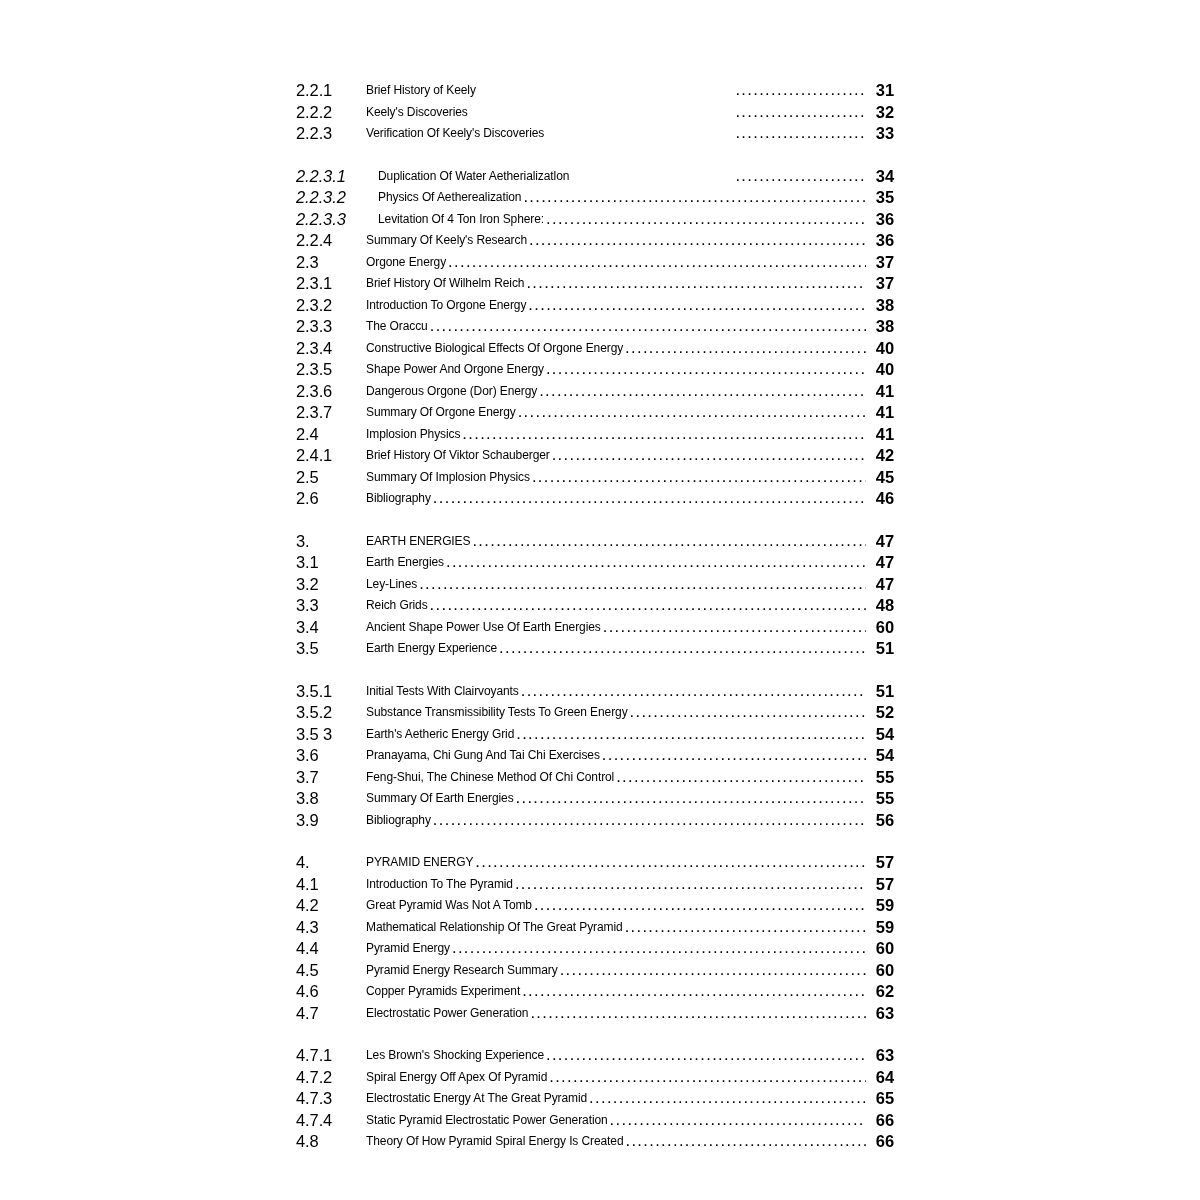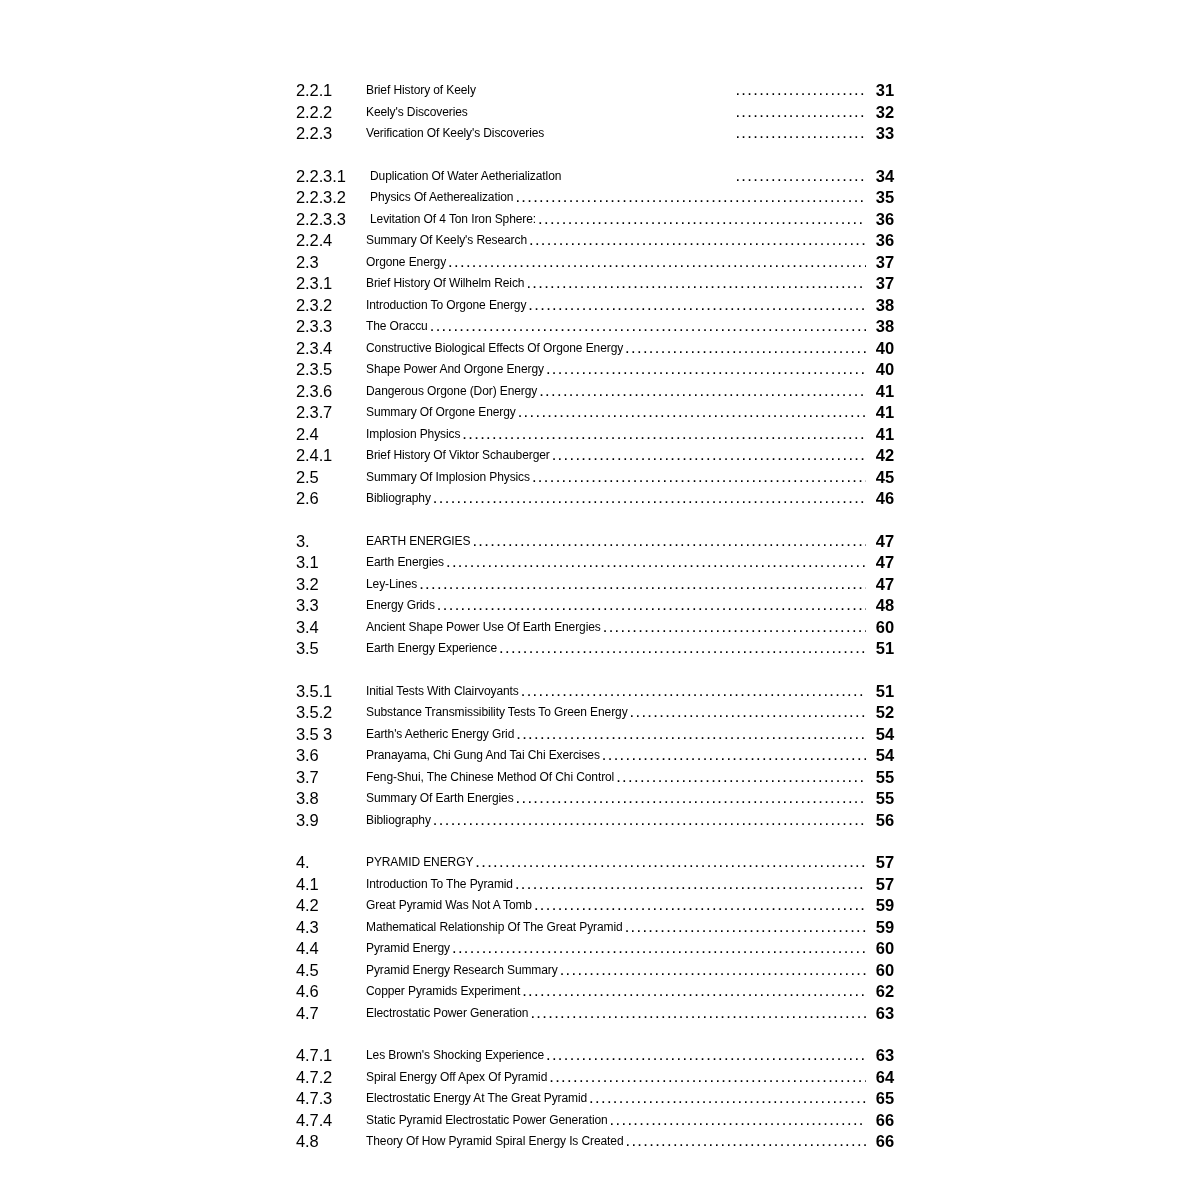--- a/index.html
+++ b/index.html
@@ -43,21 +43,22 @@
     white-space: nowrap;
   }
   .toc-num {
     flex: 0 0 auto;
     width: 70px;
     font-size: 16.5px;
   }
   
   .toc-num.wide {
     width: 70px;
-    padding-right: 4px;
+    padding-right: 12px;
+    font-style: italic;
   }
   .toc-title {
     flex: 0 0 auto;
     font-size: 12px;
   }
   .toc-leader {
     flex: 1 1 auto;
     overflow: hidden;
     position: relative;
     margin: 0 2px;
@@ -229,21 +230,21 @@
           <span class="toc-page">47</span>
         </div>
         <div class="toc-row">
           <span class="toc-num">3.2</span>
           <span class="toc-title">Ley-Lines</span>
           <span class="toc-leader"></span>
           <span class="toc-page">47</span>
         </div>
         <div class="toc-row">
           <span class="toc-num">3.3</span>
-          <span class="toc-title">Energy Grids</span>
+          <span class="toc-title">Reich Grids</span>
           <span class="toc-leader"></span>
           <span class="toc-page">48</span>
         </div>
         <div class="toc-row">
           <span class="toc-num">3.4</span>
           <span class="toc-title">Ancient Shape Power Use Of Earth Energies</span>
           <span class="toc-leader"></span>
           <span class="toc-page">60</span>
         </div>
         <div class="toc-row">

